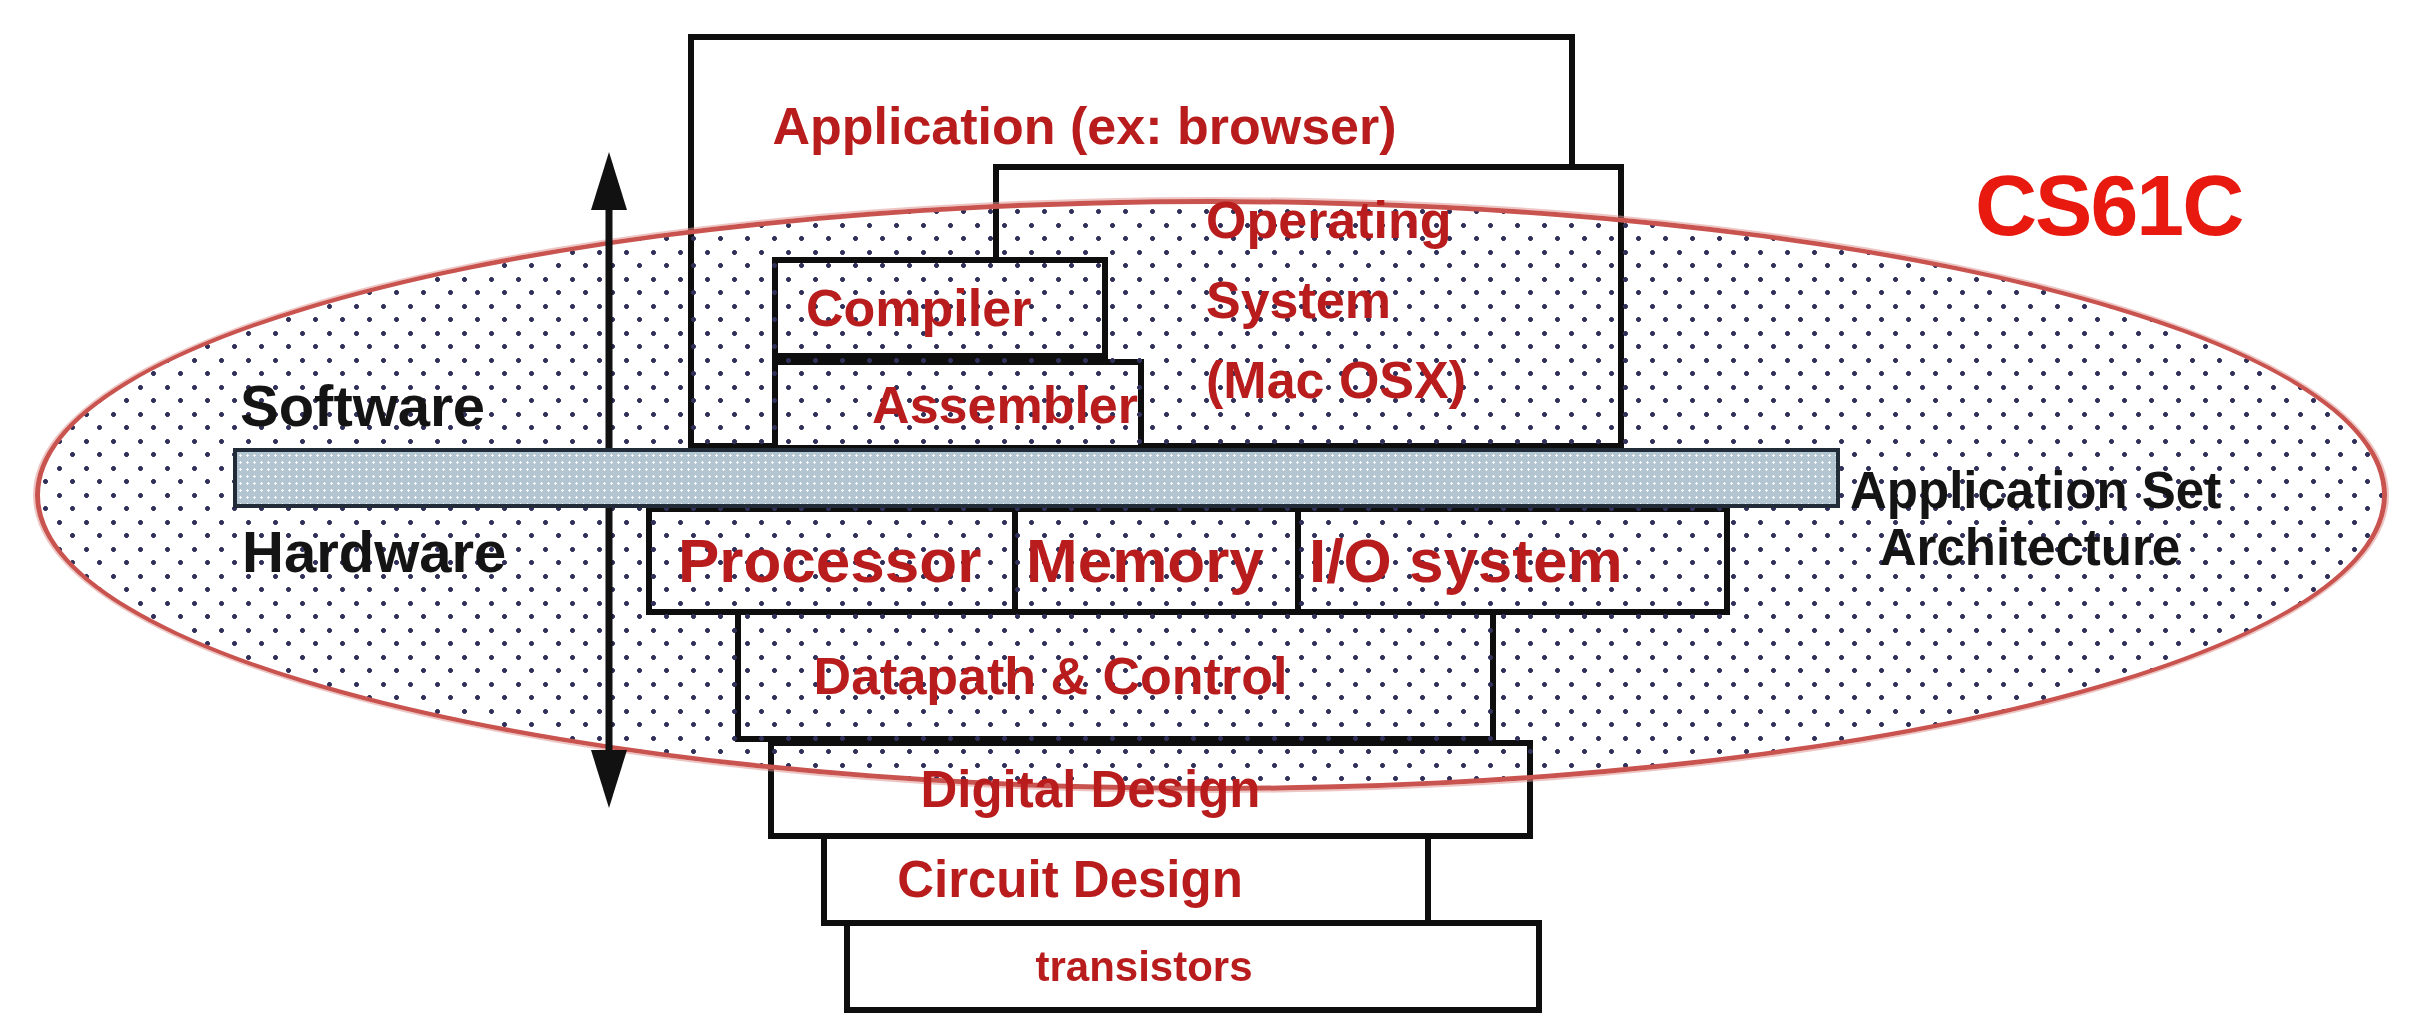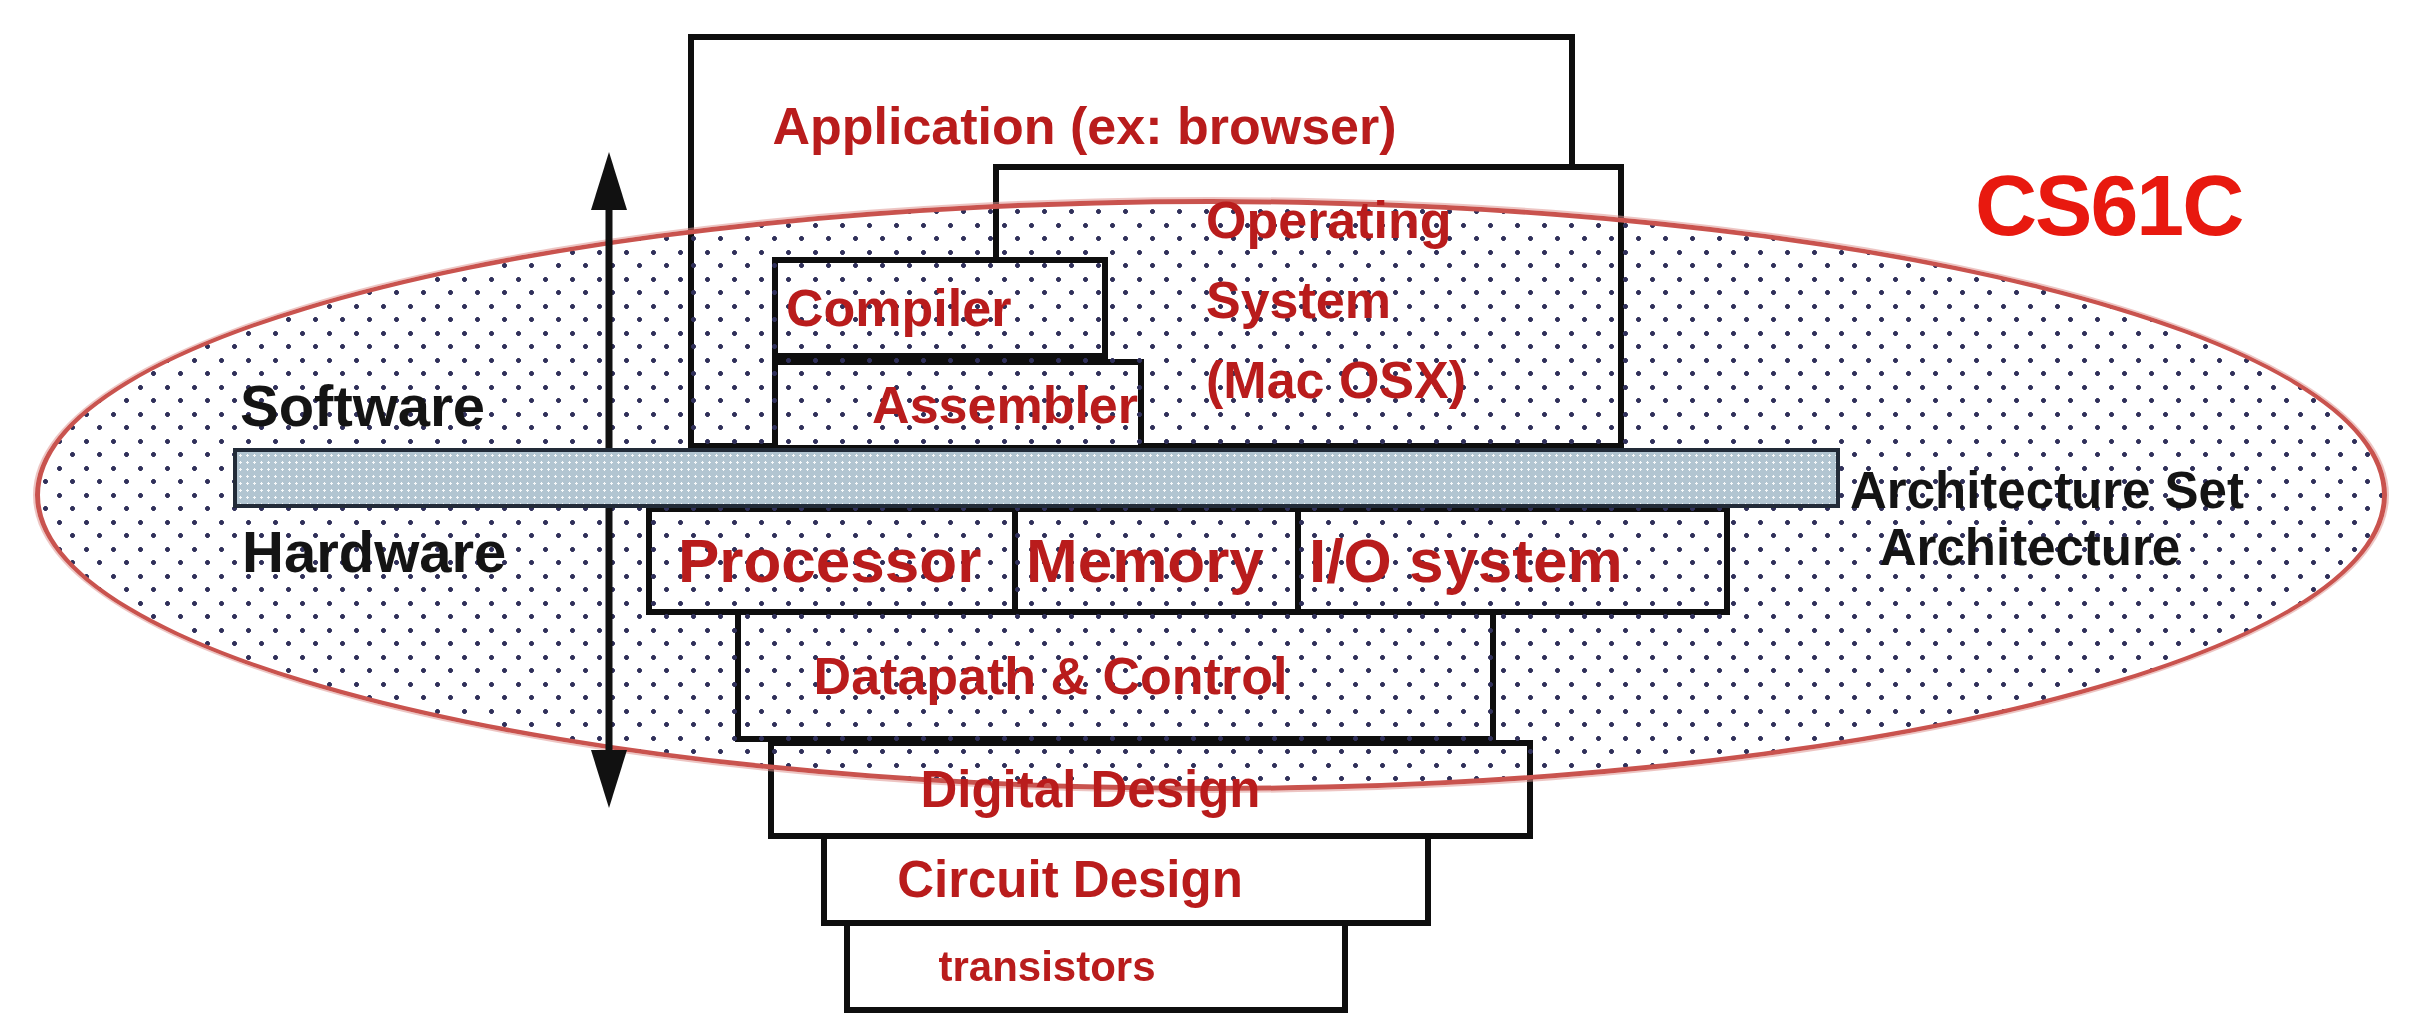--- a/index.html
+++ b/index.html
@@ -15,37 +15,37 @@
 
   
   .app{left:688px;top:34px;width:887px;height:415px;
        align-items:flex-start;padding-top:56px;}
   .app .lbl{font-size:52px;transform:translateX(-47px);}
 
   .os{left:993px;top:164px;width:631px;height:285px;}
   .os-text{position:absolute;left:207px;top:10px;z-index:10;
            font-weight:bold;font-size:52px;line-height:80px;color:#b91c1c;white-space:nowrap;}
 
-  .compiler{left:772px;top:257px;width:336px;height:102px;justify-content:flex-start;padding-left:8px;}
+  .compiler{left:772px;top:257px;width:336px;height:102px;justify-content:flex-start;padding-left:28px;}
   .compiler .lbl,.assembler .lbl{font-size:52px;}
   .assembler{left:772px;top:359px;width:372px;height:92px;justify-content:flex-end;padding-left:12px;}
 
   .proc{left:646px;top:506px;width:372px;height:109px;justify-content:flex-start;padding-left:26px;}
   .mem{left:1012px;top:506px;width:289px;height:109px;justify-content:flex-start;padding-left:8px;}
   .io{left:1295px;top:506px;width:435px;height:109px;justify-content:flex-start;padding-left:8px;}
   .proc .lbl,.mem .lbl,.io .lbl{font-size:62px;}
 
   .datapath{left:735px;top:609px;width:761px;height:133px;}
   .datapath .lbl{font-size:52px;transform:translateX(-65px);}
 
   .digital{left:768px;top:740px;width:765px;height:99px;}
   .digital .lbl{font-size:51px;transform:translateX(-60px);}
   .circuit{left:821px;top:833px;width:610px;height:93px;}
   .circuit .lbl{font-size:51px;transform:translateX(-56px);}
-  .transistors{left:844px;top:920px;width:504px;height:93px;}
+  .transistors{left:844px;top:920px;width:698px;height:93px;}
   .transistors .lbl{font-size:42px;transform:translateX(-49px);}
 
   
   .scope-ellipse{position:absolute;left:35px;top:199px;width:2352px;height:592px;
       box-sizing:border-box;border:5px solid #c9534e;border-radius:50%;z-index:5;
       background-image:
         radial-gradient(circle, #30305a 2.2px, rgba(0,0,0,0) 2.4px),
         radial-gradient(circle, #30305a 2.2px, rgba(0,0,0,0) 2.4px);
       background-size:27px 27px;
       background-position:6px 8px,19px 21px;
@@ -128,19 +128,19 @@
   <svg class="arrow" width="60" height="660" viewBox="0 0 60 660">
     <line x1="30" y1="50" x2="30" y2="610" stroke="#111111" stroke-width="7"></line>
     <polygon points="30,2 12,60 48,60" fill="#111111"></polygon>
     <polygon points="30,658 12,600 48,600" fill="#111111"></polygon>
   </svg>
 
   <div class="float-lbl software">Software</div>
   <div class="float-lbl hardware">Hardware</div>
 
   <div class="float-lbl isa-label">
-    <div>Architecture Set</div>
+    <div>Application Set</div>
     <div>Architecture</div>
   </div>
 
   <div class="float-lbl cs61c">CS61C</div>
 
 </div>
 
 </body></html>

